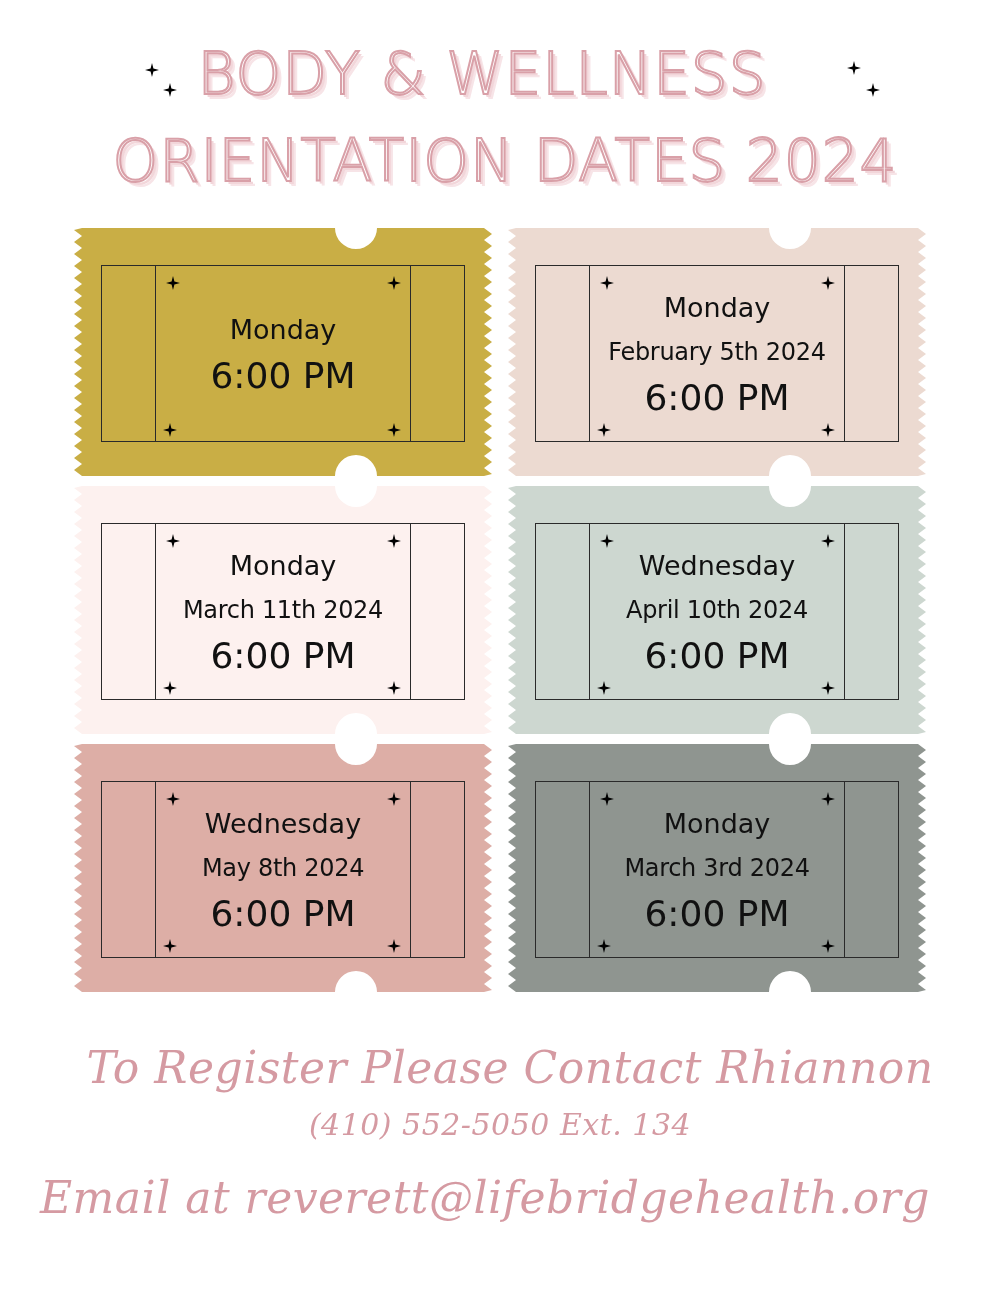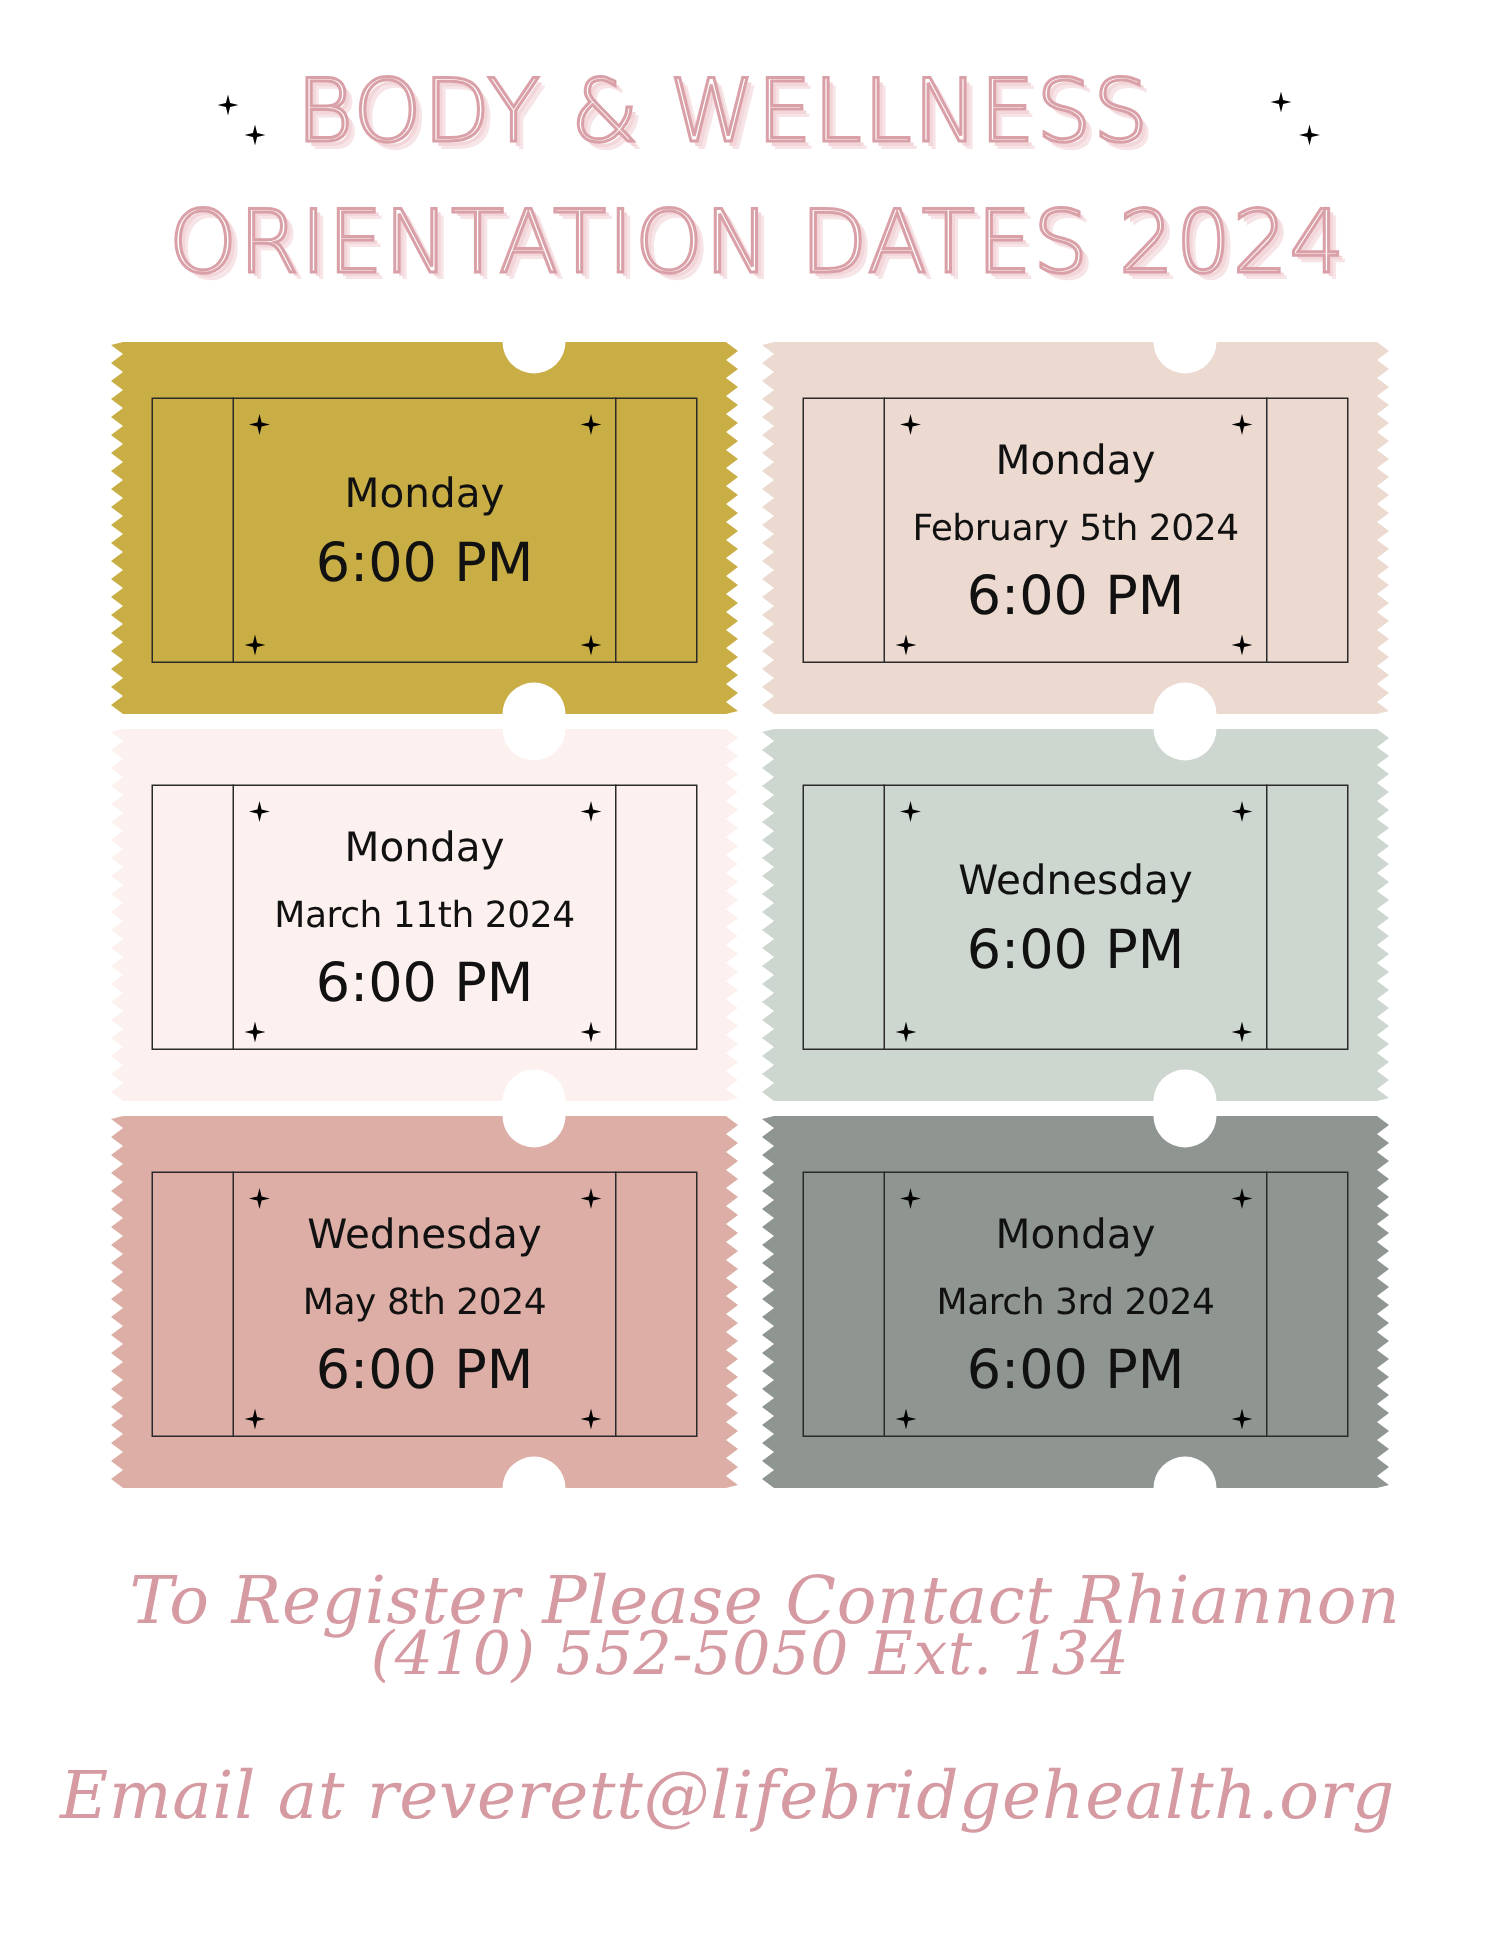--- a/index.html
+++ b/index.html
@@ -43,21 +43,21 @@
   .ticket .time { font-size: 36px; line-height: 48px; }
   .ticket .star { position: absolute; width: 14px; height: 14px; }
   .ticket .star svg { width: 100%; height: 100%; display: block; }
 
   .contact {
     position: absolute; left: 0; width: 1000px; text-align: center;
     font-family: "DejaVu Serif", serif; font-style: italic; font-weight: 300;
     color: #d59aa2; letter-spacing: 0.5px;
   }
   .c1 { top: 1042px; font-size: 44px; left: 10px; }
-  .c2 { top: 1080px; font-size: 40px; }
+  .c2 { top: 1107px; font-size: 30px; }
   .c3 { top: 1172px; font-size: 44px; left: -15px; }
 </style>
 </head>
 <body>
 
 <div class="sparkle" style="left:145px; top:63px;">
     <svg viewBox="0 0 20 20">
       <path d="M10 0 L12 8 L20 10 L12 12 L10 20 L8 12 L0 10 L8 8 Z" fill="#000"></path>
     </svg>
   </div>
@@ -213,20 +213,21 @@
           <path d="M10 0 L12 8 L20 10 L12 12 L10 20 L8 12 L0 10 L8 8 Z" fill="#000"></path>
         </svg>
       </div>
     <div class="star" style="left:313px; top:195px;">
         <svg viewBox="0 0 20 20">
           <path d="M10 0 L12 8 L20 10 L12 12 L10 20 L8 12 L0 10 L8 8 Z" fill="#000"></path>
         </svg>
       </div>
     <div class="content">
       <div class="day">Wednesday</div>
+      <div class="date">April 10th 2024</div>
       <div class="time">6:00 PM</div>
     </div>
   </div>
     <div class="ticket" style="left: 74px; top: 744px;">
     <div class="bg">
         <svg viewBox="0 0 418 248" preserveAspectRatio="none">
           <path d="M8 0 L261 0 A21 21 0 0 0 303 0 L410 0 L418 6 L410 12 L418 18 L410 24 L418 30 L410 36 L418 42 L410 48 L418 54 L410 60 L418 66 L410 72 L418 78 L410 84 L418 90 L410 96 L418 102 L410 108 L418 114 L410 120 L418 126 L410 132 L418 138 L410 144 L418 150 L410 156 L418 162 L410 168 L418 174 L410 180 L418 186 L410 192 L418 198 L410 204 L418 210 L410 216 L418 222 L410 228 L418 234 L410 240 L418 246 L410 248 L303 248 A21 21 0 0 0 261 248 L8 248 L0 242 L8 236 L0 230 L8 224 L0 218 L8 212 L0 206 L8 200 L0 194 L8 188 L0 182 L8 176 L0 170 L8 164 L0 158 L8 152 L0 146 L8 140 L0 134 L8 128 L0 122 L8 116 L0 110 L8 104 L0 98 L8 92 L0 86 L8 80 L0 74 L8 68 L0 62 L8 56 L0 50 L8 44 L0 38 L8 32 L0 26 L8 20 L0 14 L8 8 L0 2 L8 0 Z" fill="#ddaea6"></path>
         </svg>
       </div>
     <div class="frame">

